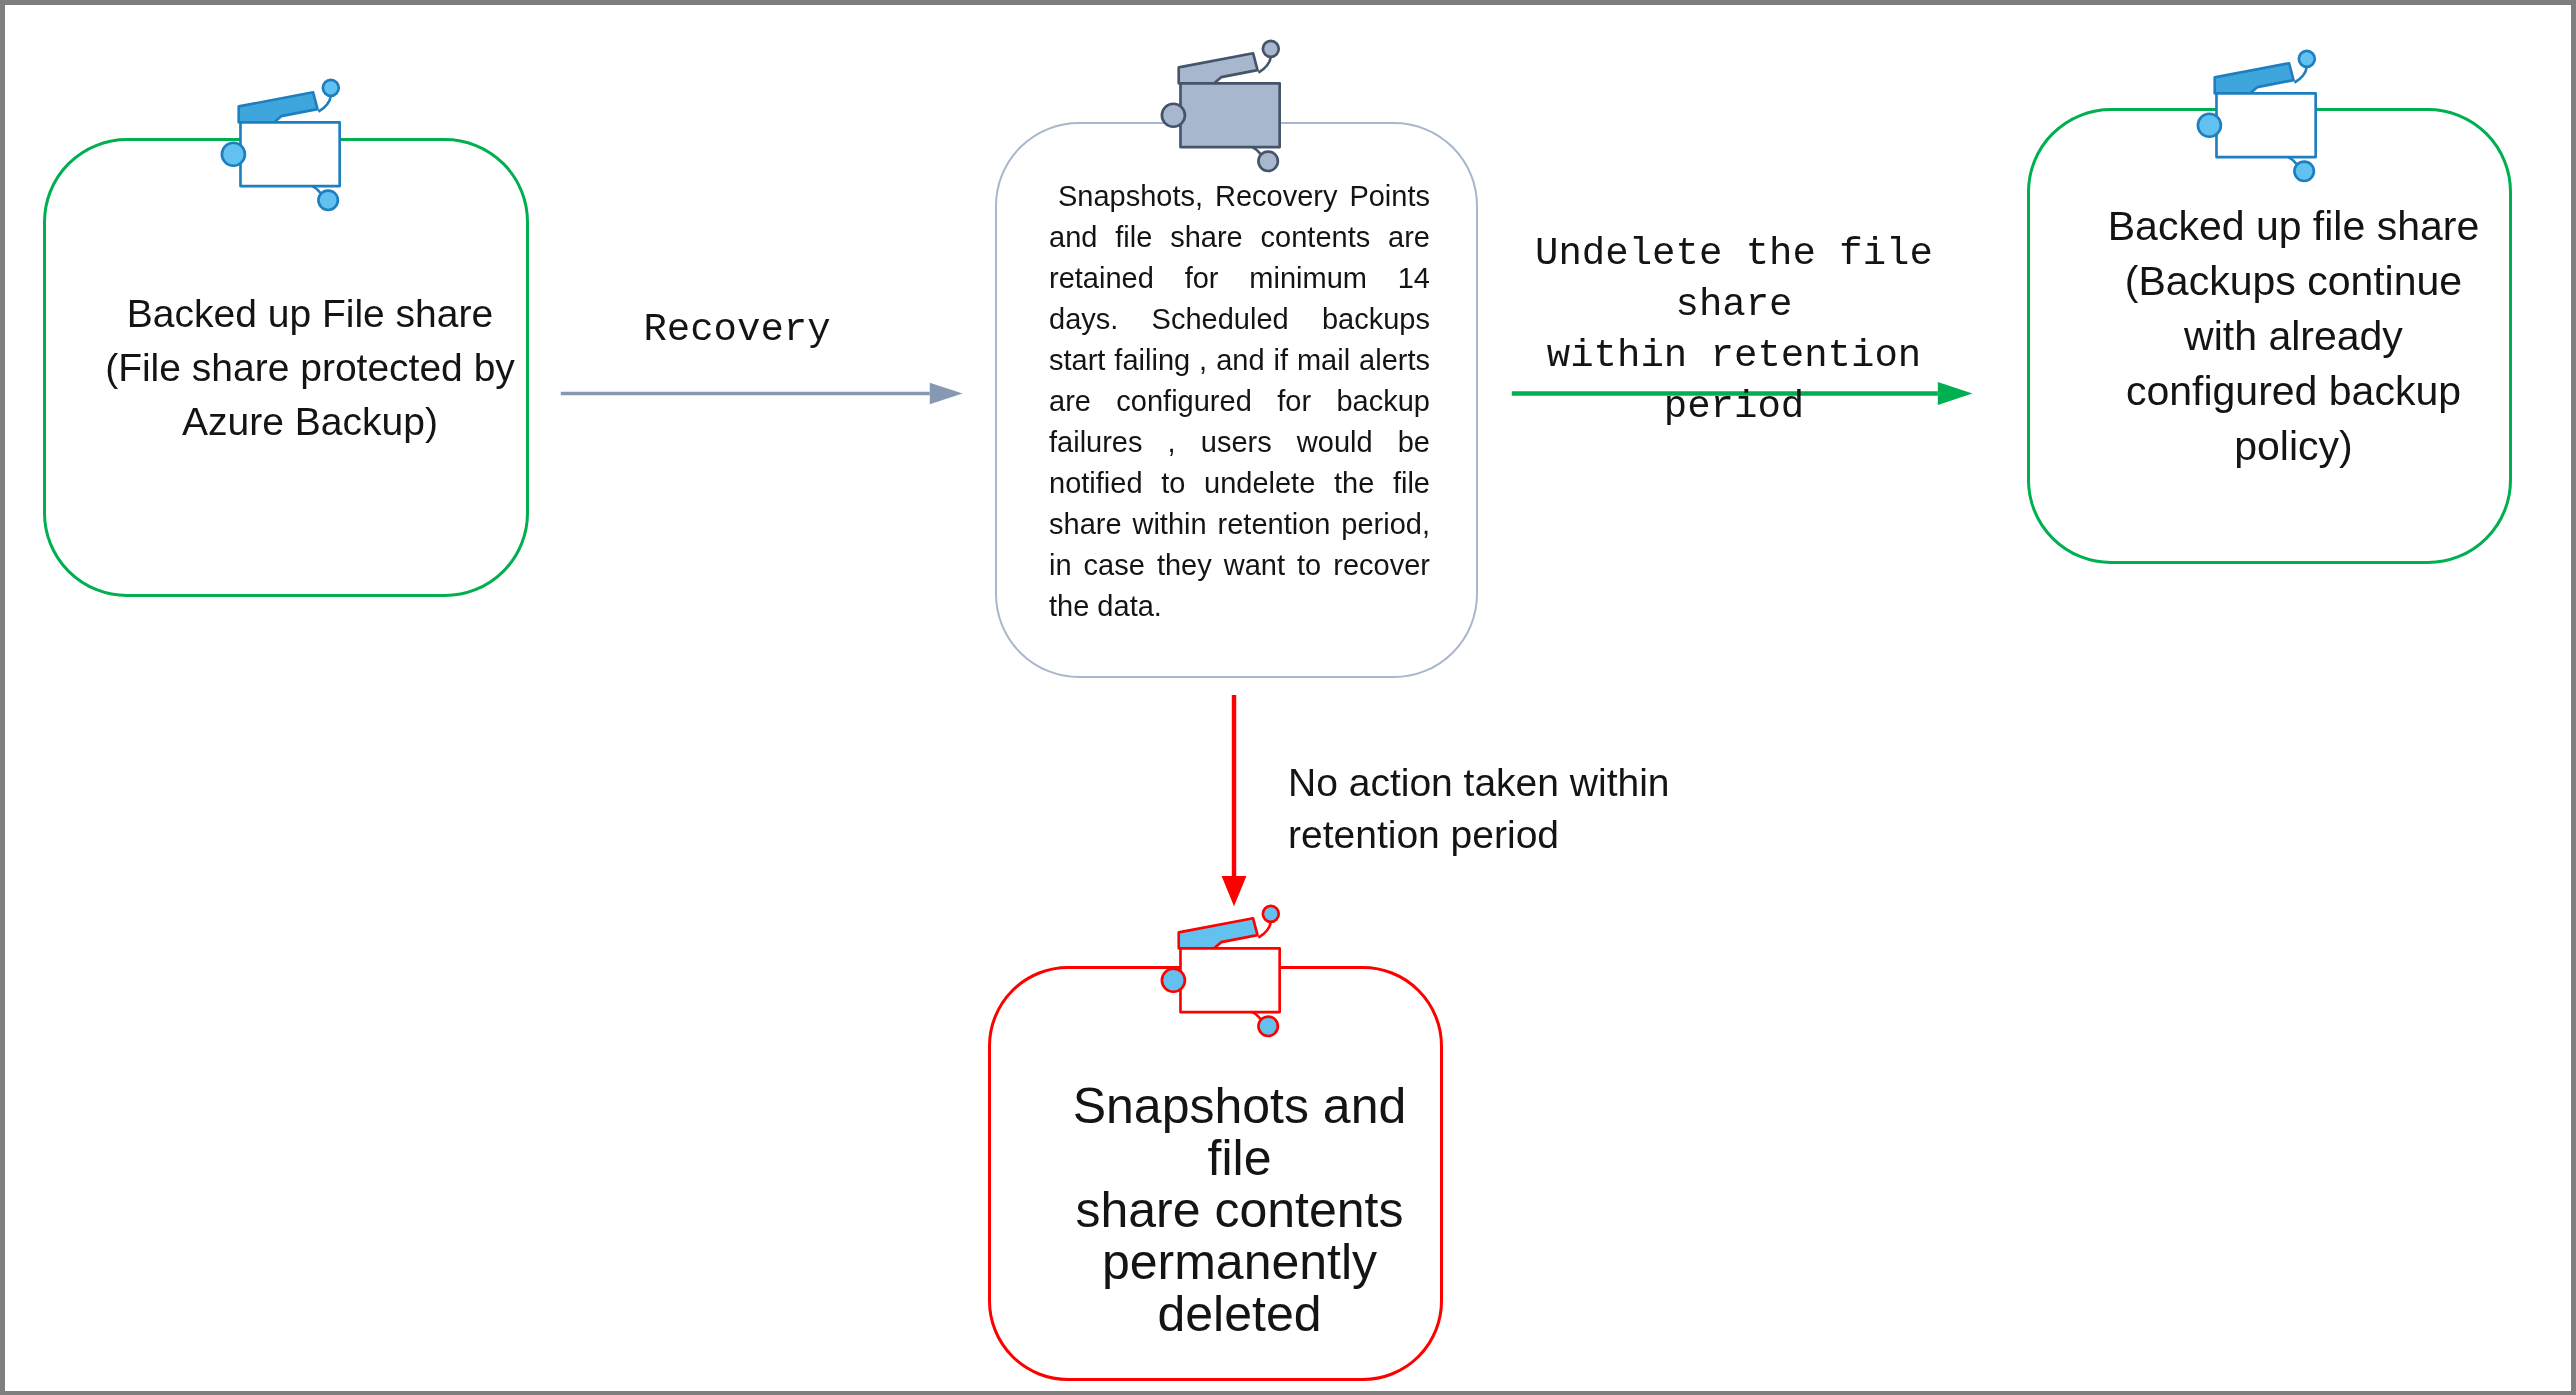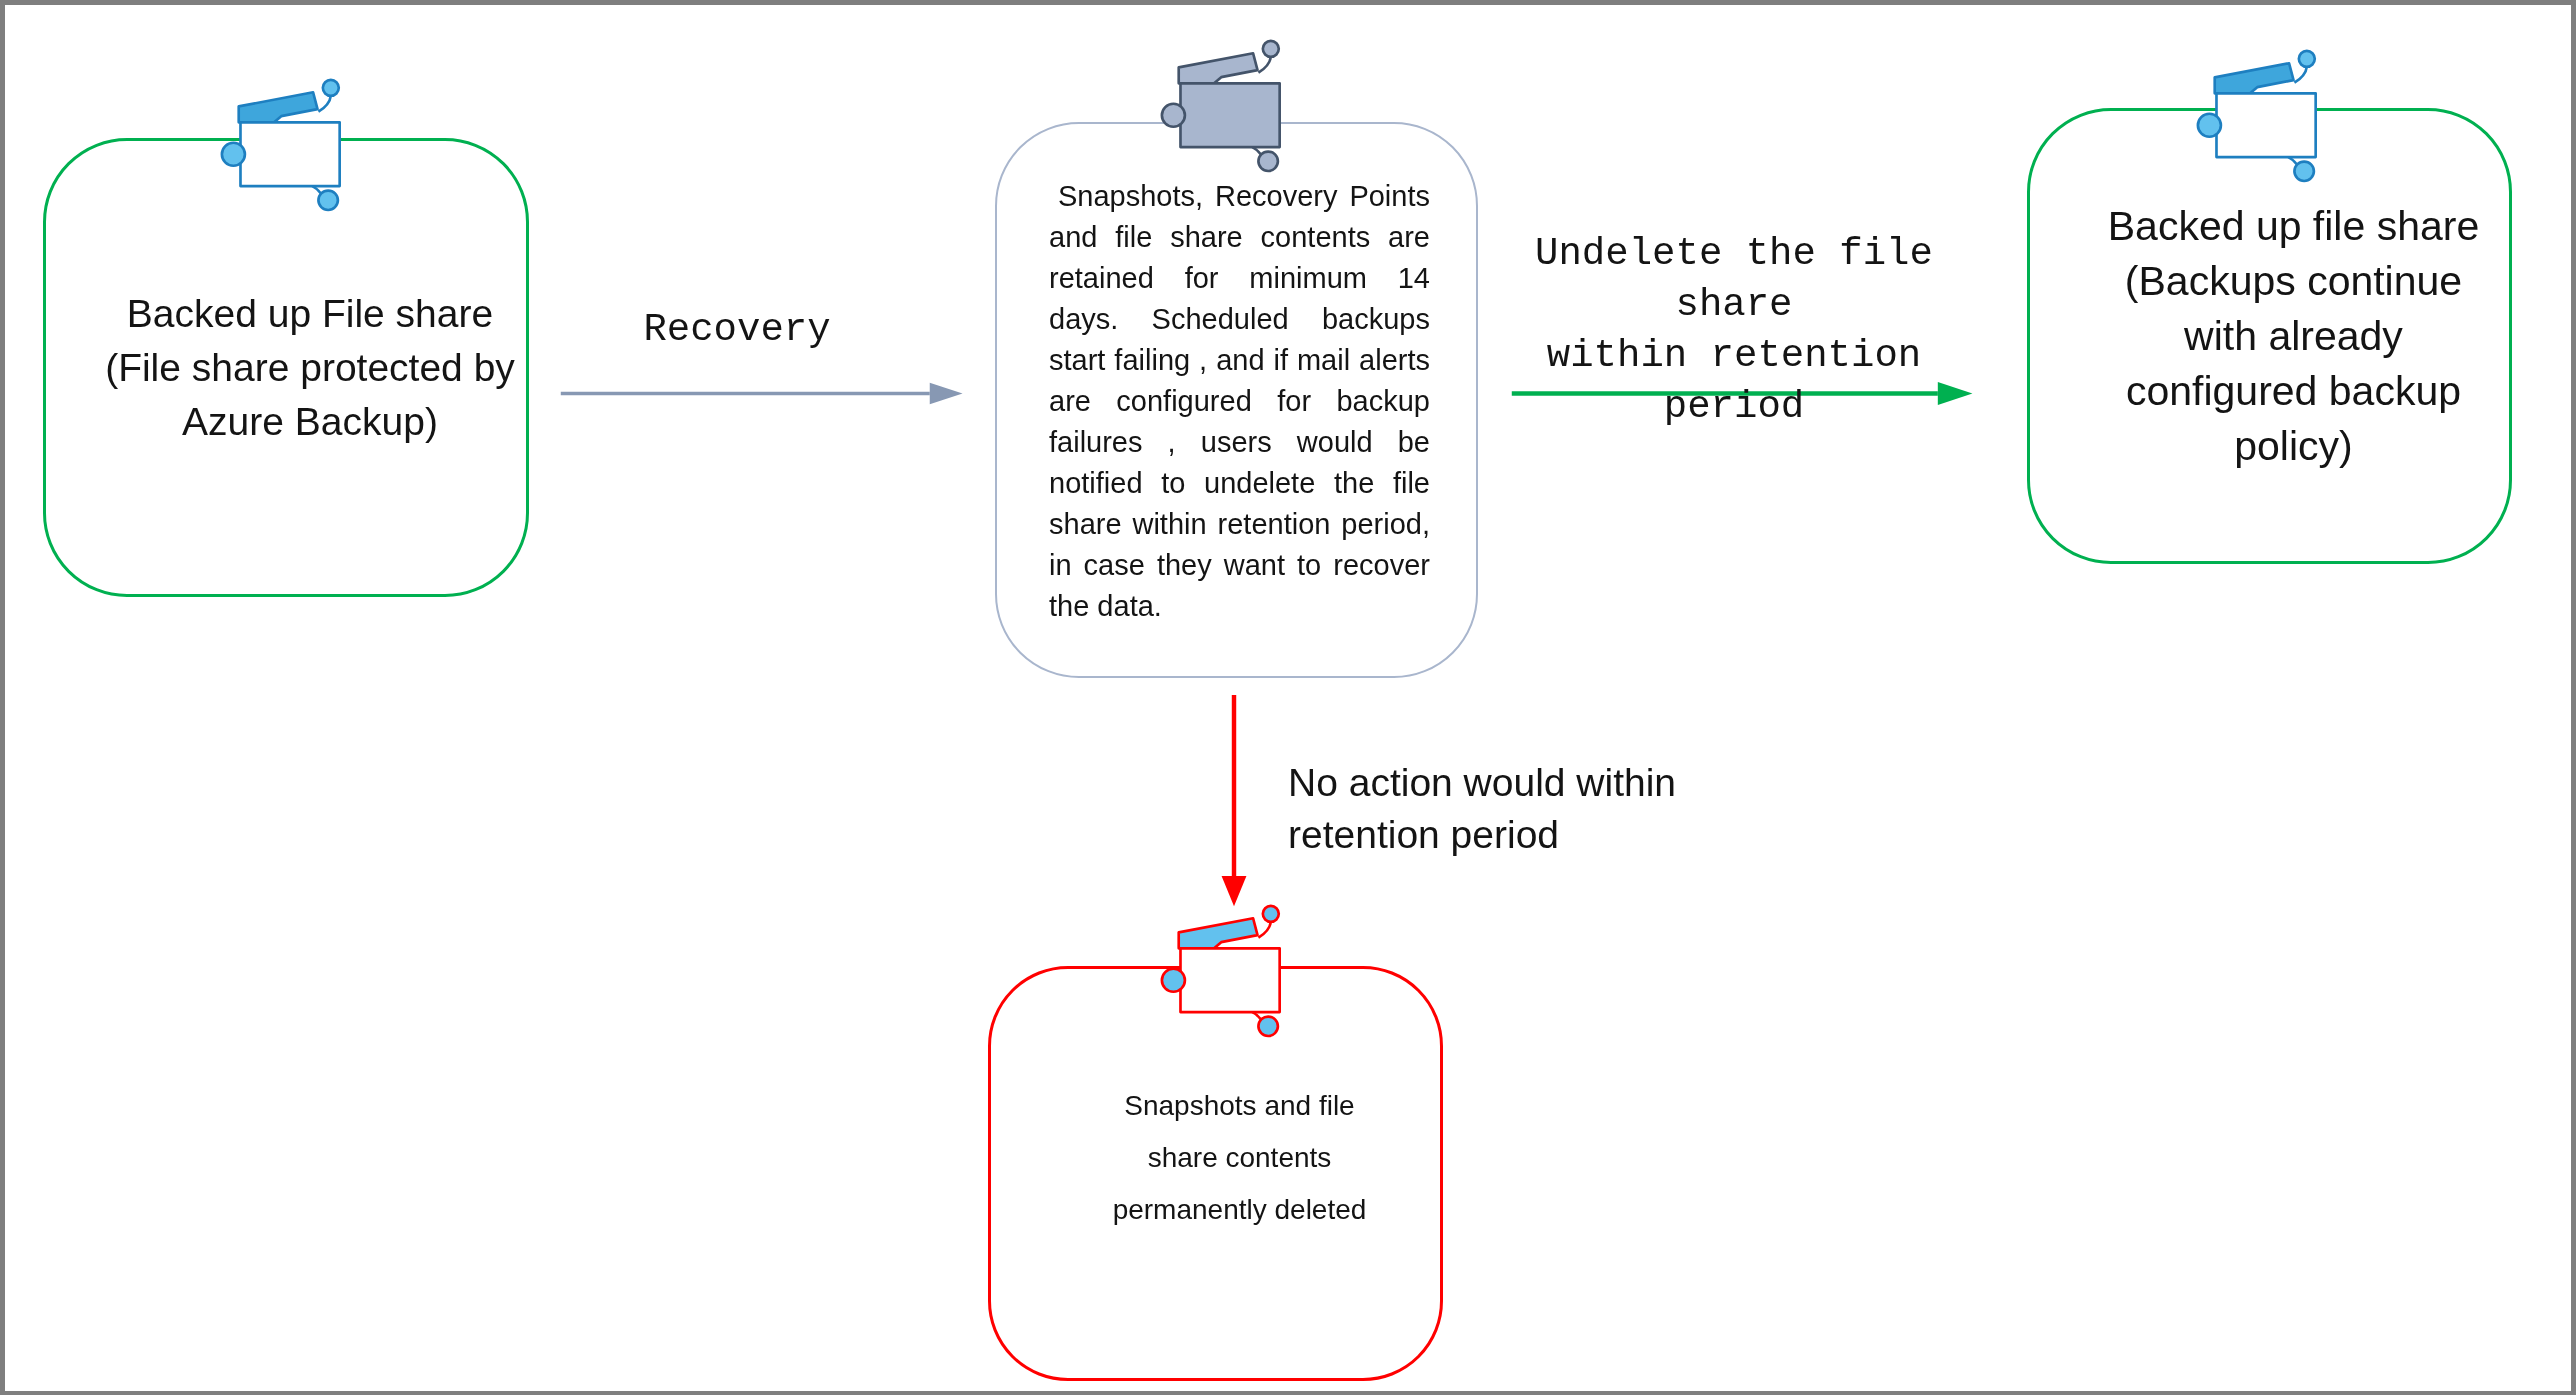--- a/index.html
+++ b/index.html
@@ -18,21 +18,21 @@
   .box.grayblue{border:2.7px solid var(--grayblue-border);border-radius:84px;}
   .box.red{border:3.6px solid var(--red);border-radius:80px;}
 
   .box-label{
     position:absolute;inset:0;
     display:flex;align-items:center;justify-content:center;
     text-align:center;white-space:pre-line;margin-left:48px;
   }
   .title-44{font-size:39px;line-height:54px;}
   .title-46{font-size:41px;line-height:55px;}
-  .title-44b{font-size:28px;line-height:52px;}
+  .title-44b{font-size:50px;line-height:52px;}
 
   .para{
     position:absolute;inset:0;
     padding:52px 46px 0 52px;
     font-size:29px;line-height:41px;
     text-align:justify;text-justify:inter-word;
     text-indent:9px;
   }
 
   .arrow-label{position:absolute;font-size:39px;line-height:51px;white-space:pre-line;}
@@ -106,21 +106,21 @@
 policy)</div>
   </div>
   <svg class="icon ic-blue" style="left:2197px;top:49px;" width="147" height="133" viewBox="0 0 166 150">
       <use href="#file-share-shape"></use>
     </svg>
 
   <svg class="arrow" style="left:1218px;top:695px;" width="32" height="213" viewBox="0 0 36 240">
     <line x1="18" y1="0" x2="18" y2="204" stroke="var(--red)" stroke-width="5"></line>
     <polygon points="4,204 32,204 18,238" fill="var(--red)"></polygon>
   </svg>
-  <div class="arrow-label lbl-left" style="left:1288px;top:757px;width:551px;line-height:52px;">No action would within
+  <div class="arrow-label lbl-left" style="left:1288px;top:757px;width:551px;line-height:52px;">No action taken within
 retention period</div>
 
   <div class="box red" style="left:988px;top:966px;width:455px;height:415px;">
     <div class="box-label title-44b" style="align-items:flex-start;padding-top:111px;">Snapshots and file
 share contents
 permanently deleted</div>
   </div>
   <svg class="icon ic-red" style="left:1161px;top:904px;" width="147" height="133" viewBox="0 0 166 150">
       <use href="#file-share-shape"></use>
     </svg>

